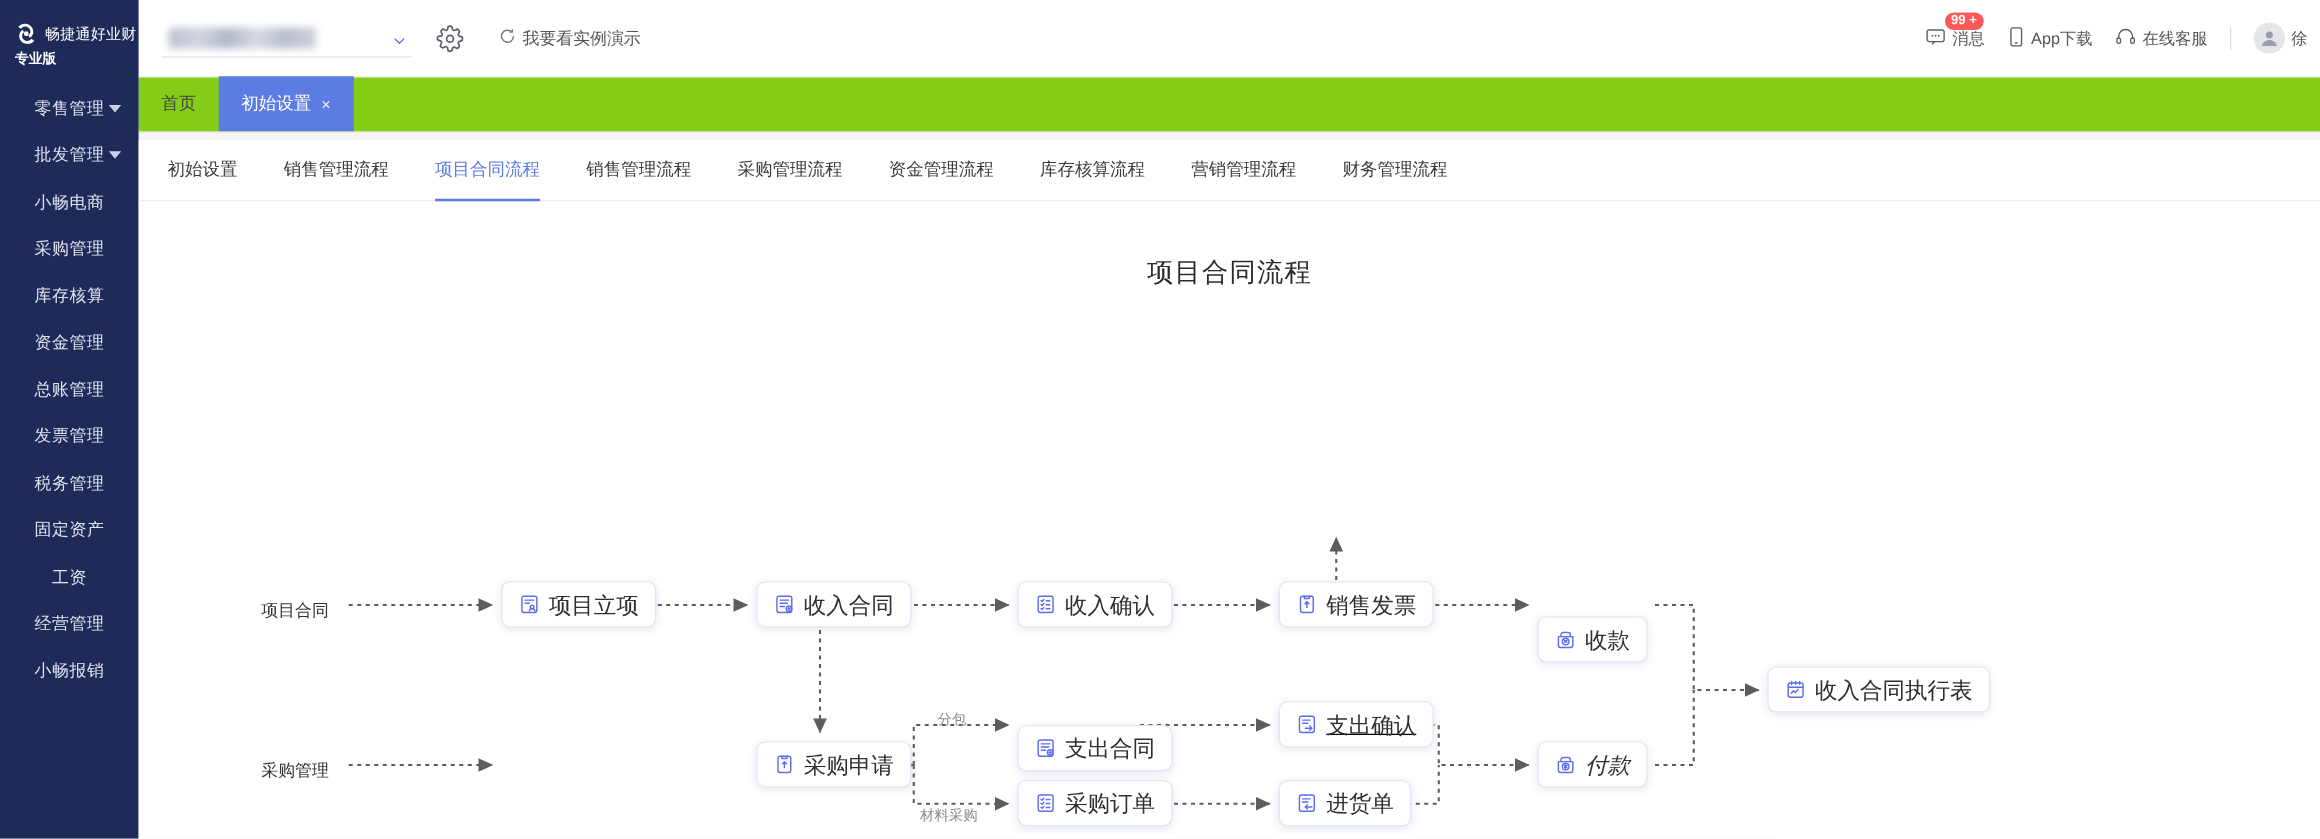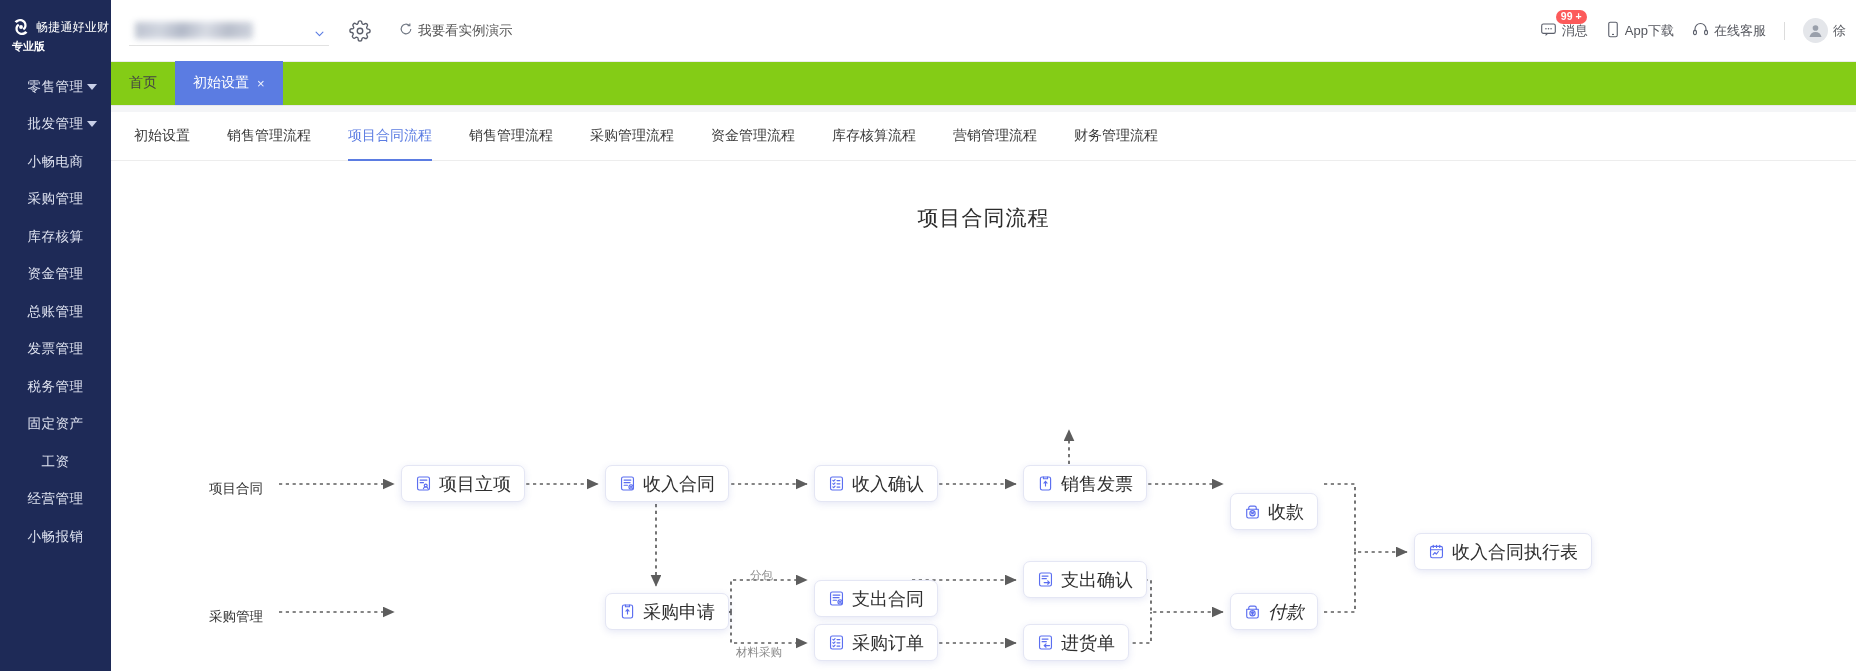--- a/index.html
+++ b/index.html
@@ -421,21 +421,21 @@
             </div>
             <div class="node" style="left: 703px; top: 348px; justify-content: flex-end;">
               <span class="nicon"><svg viewBox="0 0 20 20" width="17" height="17" fill="none" stroke="#5b6ef0" stroke-width="1.35" stroke-linecap="round" stroke-linejoin="round">
                   <rect x="3" y="2.4" width="14" height="15.2" rx="2"></rect>
                   <path d="M6 6h8M6 9h7M6 12h4"></path>
                   <circle cx="14.2" cy="14" r="2.5" fill="#fff"></circle>
                   <path d="M13.2 14h2M14.2 13v2"></path>
                 </svg></span>
               <span class="nlabel">支出合同</span>
             </div>
-            <div class="node" style="left: 912px; top: 329px;">
+            <div class="node" style="left: 912px; top: 329px; text-decoration: underline;">
               <span class="nicon"><svg viewBox="0 0 20 20" width="17" height="17" fill="none" stroke="#5b6ef0" stroke-width="1.35" stroke-linecap="round" stroke-linejoin="round">
                   <rect x="3" y="2.4" width="14" height="15.2" rx="2"></rect>
                   <path d="M6 6h7M6 9h5"></path>
                   <path d="M8.4 13.6h6.4M12.6 11.6l2.2 2-2.2 2"></path>
                 </svg></span>
               <span class="nlabel">支出确认</span>
             </div>
             <div class="node" style="left: 494px; top: 361px;">
               <span class="nicon"><svg viewBox="0 0 20 20" width="17" height="17" fill="none" stroke="#5b6ef0" stroke-width="1.35" stroke-linecap="round" stroke-linejoin="round">
                   <rect x="4" y="2.4" width="12" height="15.2" rx="2"></rect>

